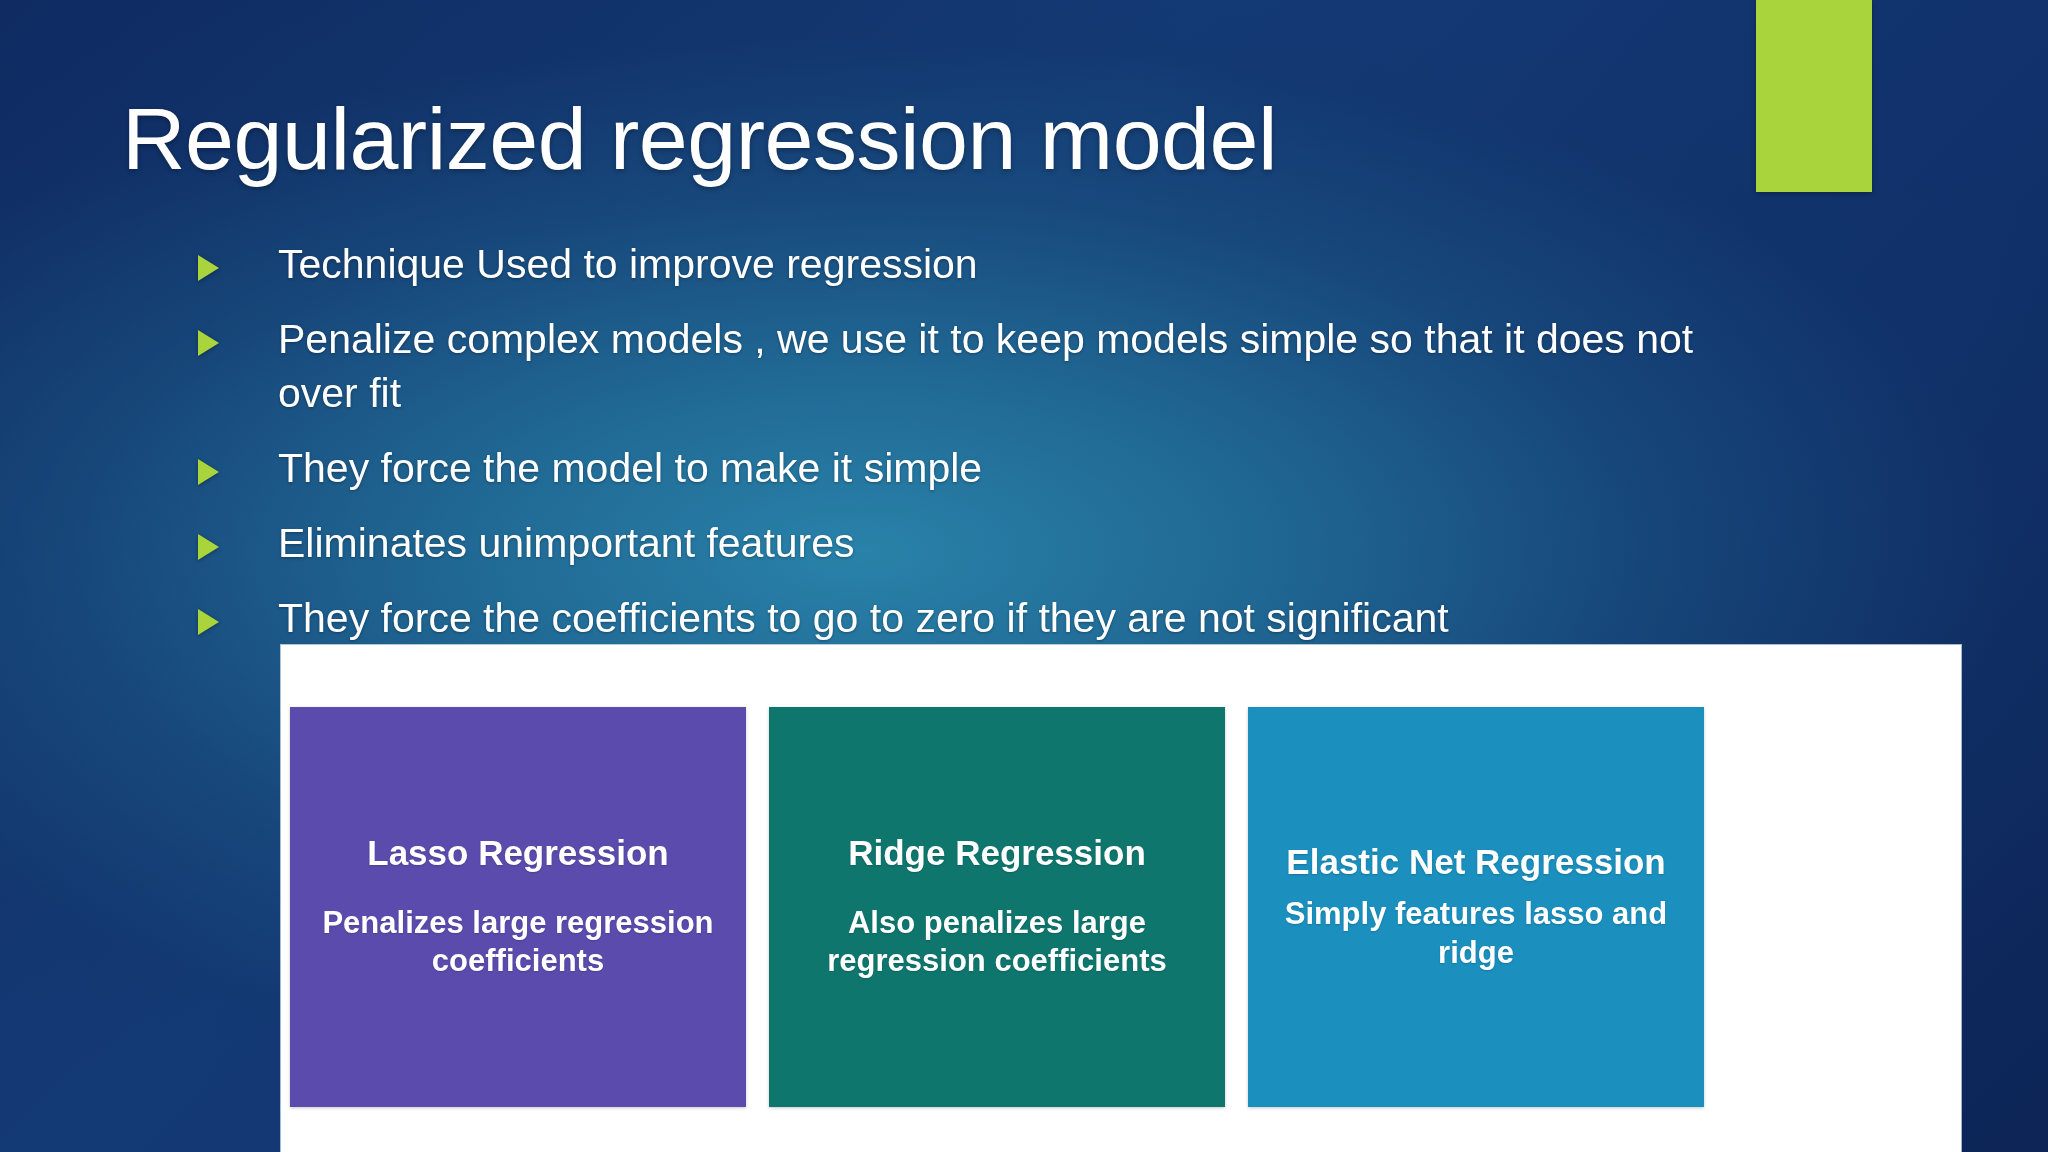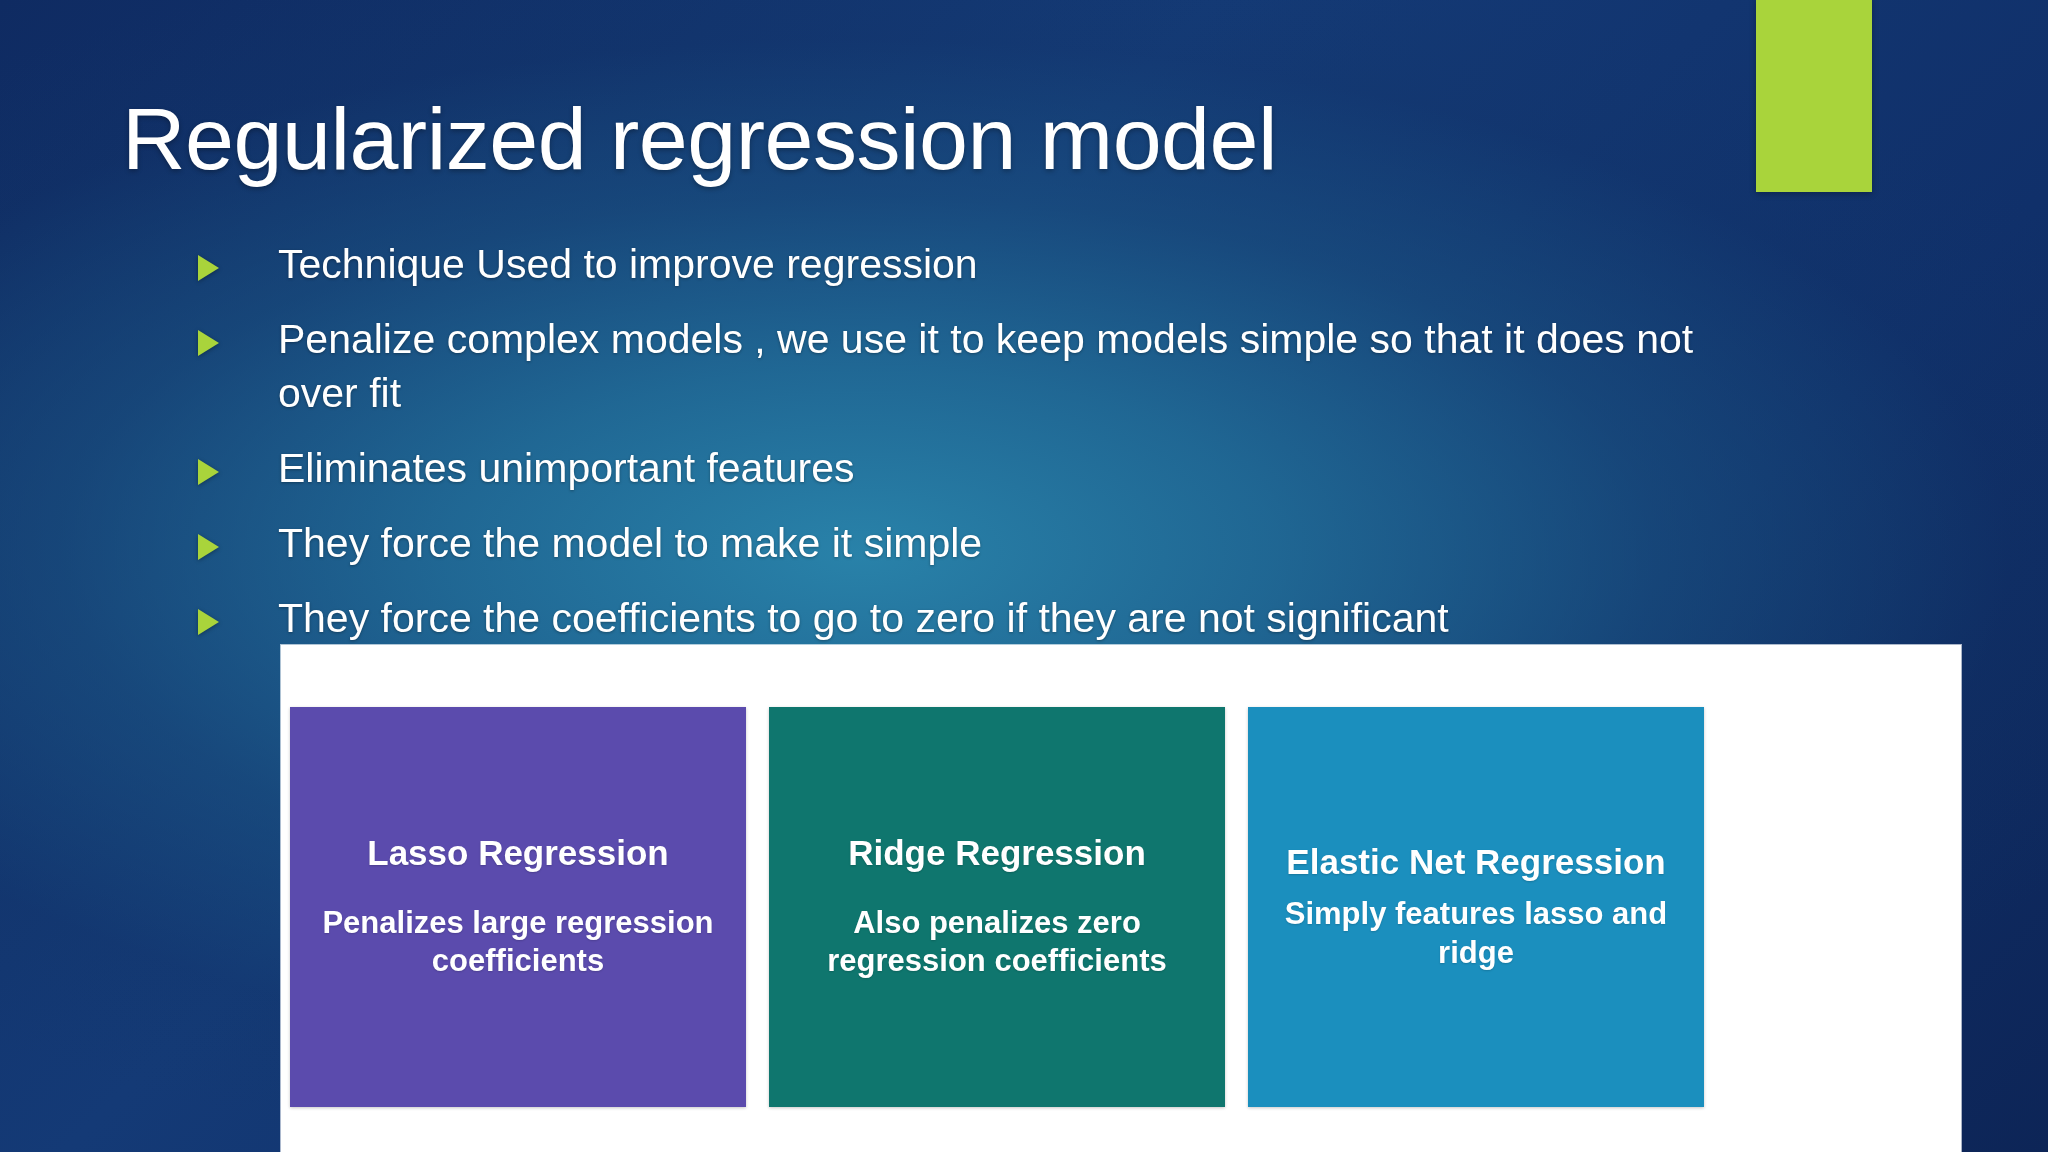--- a/index.html
+++ b/index.html
@@ -163,46 +163,46 @@
       <span class="bullet-text">Technique Used to improve regression</span>
     </div>
 
     <div class="bullet-row">
       <span class="bullet-marker"></span>
       <span class="bullet-text">Penalize complex models , we use it to keep models simple so that it does not over fit</span>
     </div>
 
     <div class="bullet-row">
       <span class="bullet-marker"></span>
+      <span class="bullet-text">They force the model to make it simple</span>
+    </div>
+
+    <div class="bullet-row">
+      <span class="bullet-marker"></span>
       <span class="bullet-text">Eliminates unimportant features</span>
-    </div>
-
-    <div class="bullet-row">
-      <span class="bullet-marker"></span>
-      <span class="bullet-text">They force the model to make it simple</span>
     </div>
 
     <div class="bullet-row">
       <span class="bullet-marker"></span>
       <span class="bullet-text">They force the coefficients to go to zero if they are not significant</span>
     </div>
 
   </div>
 
   <div class="picture">
     <div class="tiles">
 
       <div class="tile" style="background-color: rgb(91, 75, 173);">
         <div class="tile-title">Lasso Regression</div>
         <div class="tile-desc">Penalizes large regression coefficients</div>
       </div>
 
       <div class="tile" style="background-color: #0f766e;">
         <div class="tile-title">Ridge Regression</div>
-        <div class="tile-desc">Also penalizes zero regression coefficients</div>
+        <div class="tile-desc">Also penalizes large regression coefficients</div>
       </div>
 
       <div class="tile shift-up" style="background-color: rgb(27, 143, 190);">
         <div class="tile-title">Elastic Net Regression</div>
         <div class="tile-desc">Simply features lasso and ridge</div>
       </div>
 
     </div>
   </div>
 

